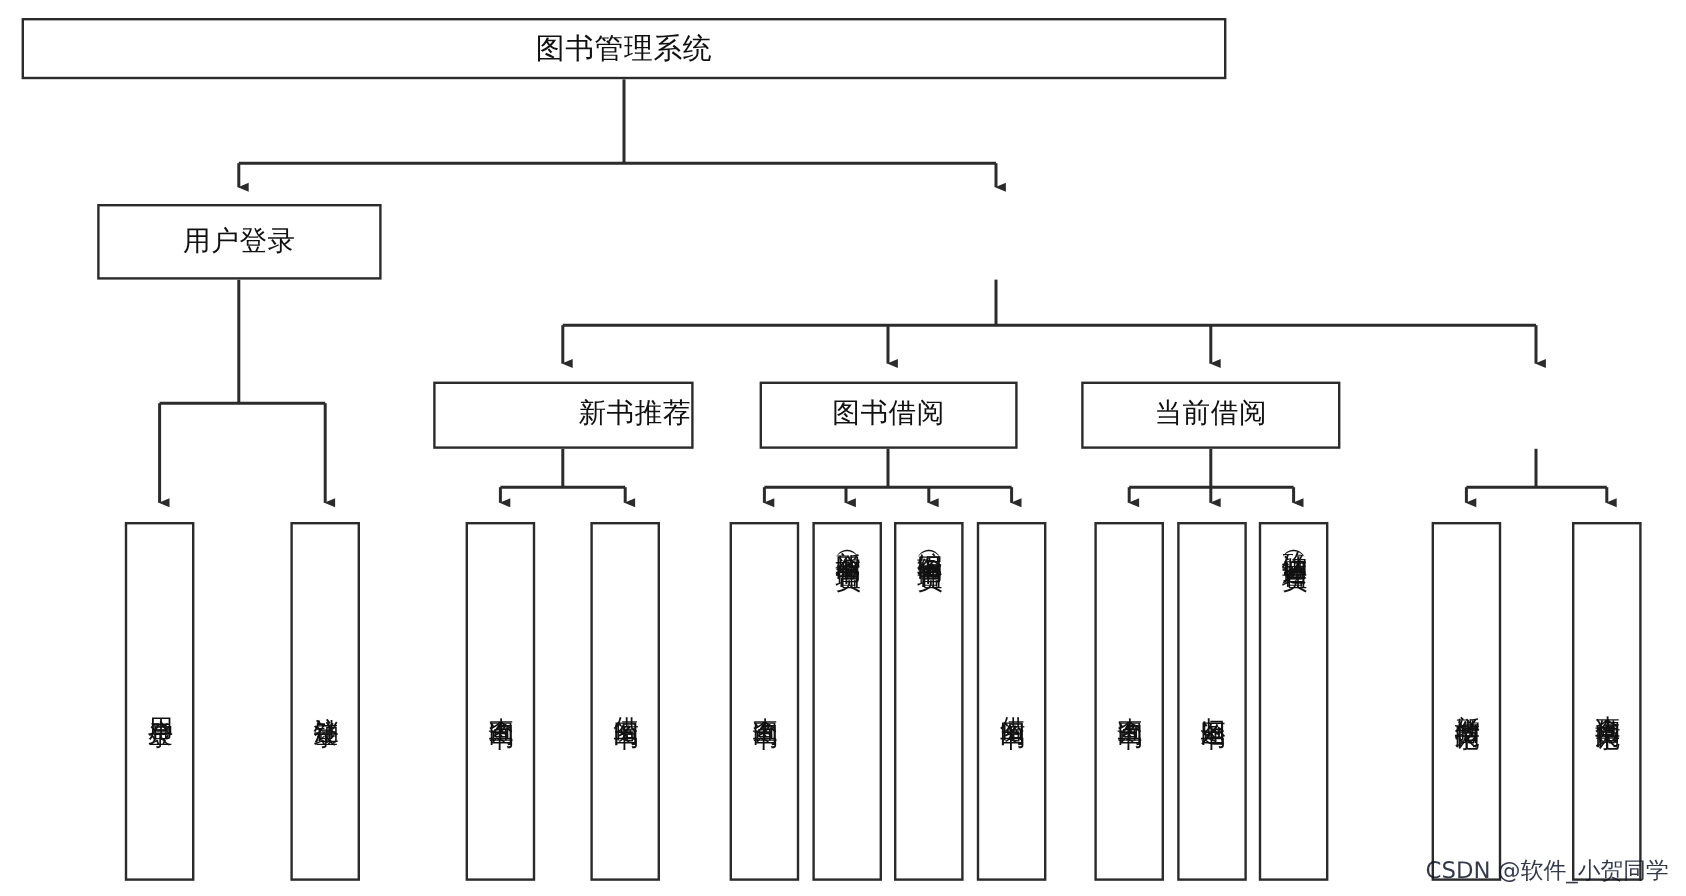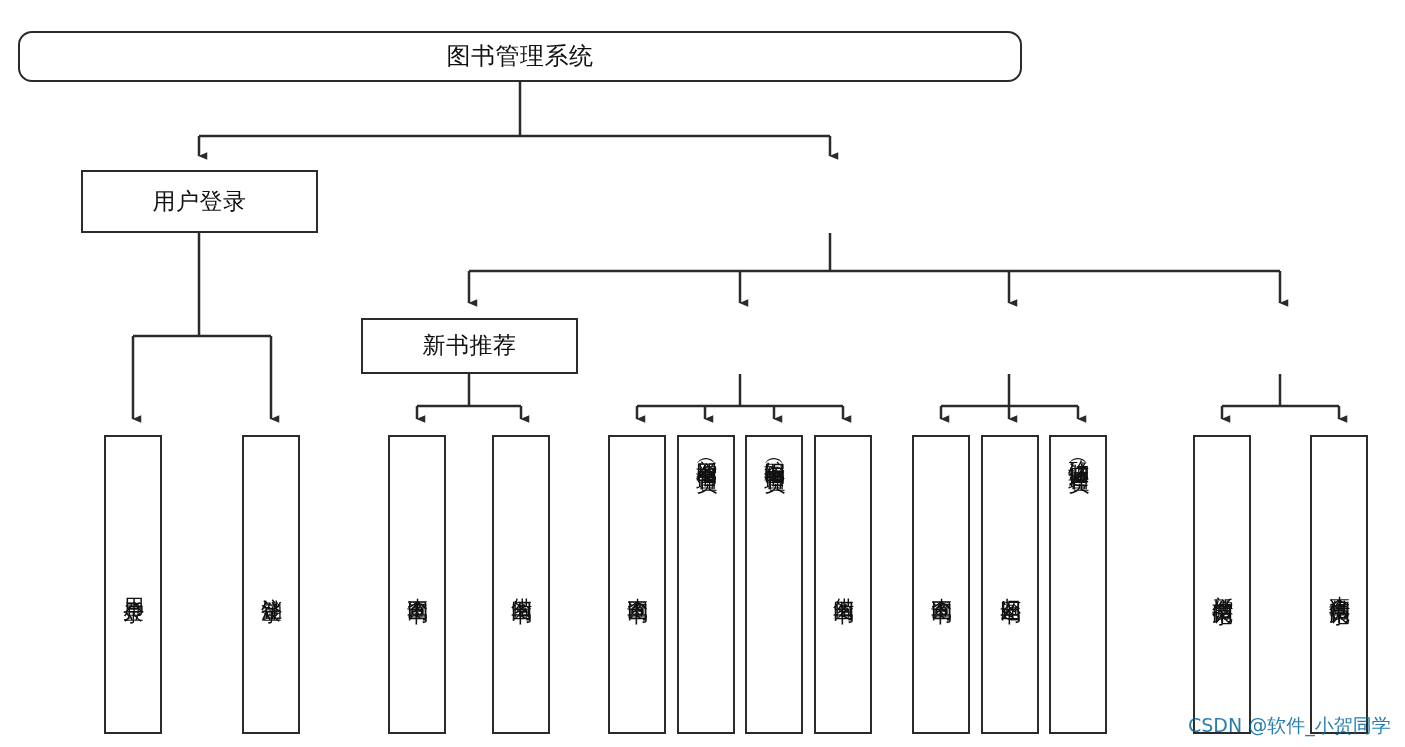--- a/index.html
+++ b/index.html
@@ -61,21 +61,21 @@
   }
   .label {
     display: block;
     white-space: pre;
   }
   .watermark {
     position: absolute;
     left: 1188px;
     top: 713px;
     font-size: 19px;
-    color: #0369a1;
+    color: #0f172a;
     opacity: 0.85;
     white-space: nowrap;
     z-index: 3;
     font-family: "DejaVu Sans", "Liberation Sans", sans-serif;
   }
 </style>
 </head>
 <body>
 
 <div id="canvas">
@@ -123,34 +123,40 @@
       <path d="M 1009 406 L 1009 419" marker-end="url(#arrow)"></path>
       <path d="M 1078 406 L 1078 419" marker-end="url(#arrow)"></path>
 
       <path d="M 1280 374 L 1280 406"></path>
       <path d="M 1222 406 L 1339 406"></path>
       <path d="M 1222 406 L 1222 419" marker-end="url(#arrow)"></path>
       <path d="M 1339 406 L 1339 419" marker-end="url(#arrow)"></path>
     </g>
   </svg>
 
-  <div class="node horiz root" style="left:18px; top:31px; width:1004px; height:51px;border-radius:14px;">
+  <div class="node horiz root" style="left:18px; top:15px; width:1004px; height:51px;">
     <span class="label">图书管理系统</span>
   </div>
 
   <div class="node horiz" style="left:81px; top:170px; width:237px; height:63px;">
     <span class="label">用户登录</span>
   </div>
 
 
-  <div class="node horiz" style="left:361px; top:318px; width:217px; height:56px;">
+  <div class="node horiz" style="left:361px; top:318px; width:217px; height:56px;justify-content:flex-end;">
     <span class="label">新书推荐</span>
   </div>
 
-
+  <div class="node horiz" style="left:633px; top:318px; width:215px; height:56px;">
+    <span class="label">图书借阅</span>
+  </div>
+
+  <div class="node horiz" style="left:901px; top:318px; width:216px; height:56px;">
+    <span class="label">当前借阅</span>
+  </div>
 
 
   <div class="node vert" style="left:104px; top:435px; width:58px; height:299px;">
     <span class="label">用户登录</span>
   </div>
 
   <div class="node vert" style="left:242px; top:435px; width:58px; height:299px;">
     <span class="label">注销登录</span>
   </div>
 

